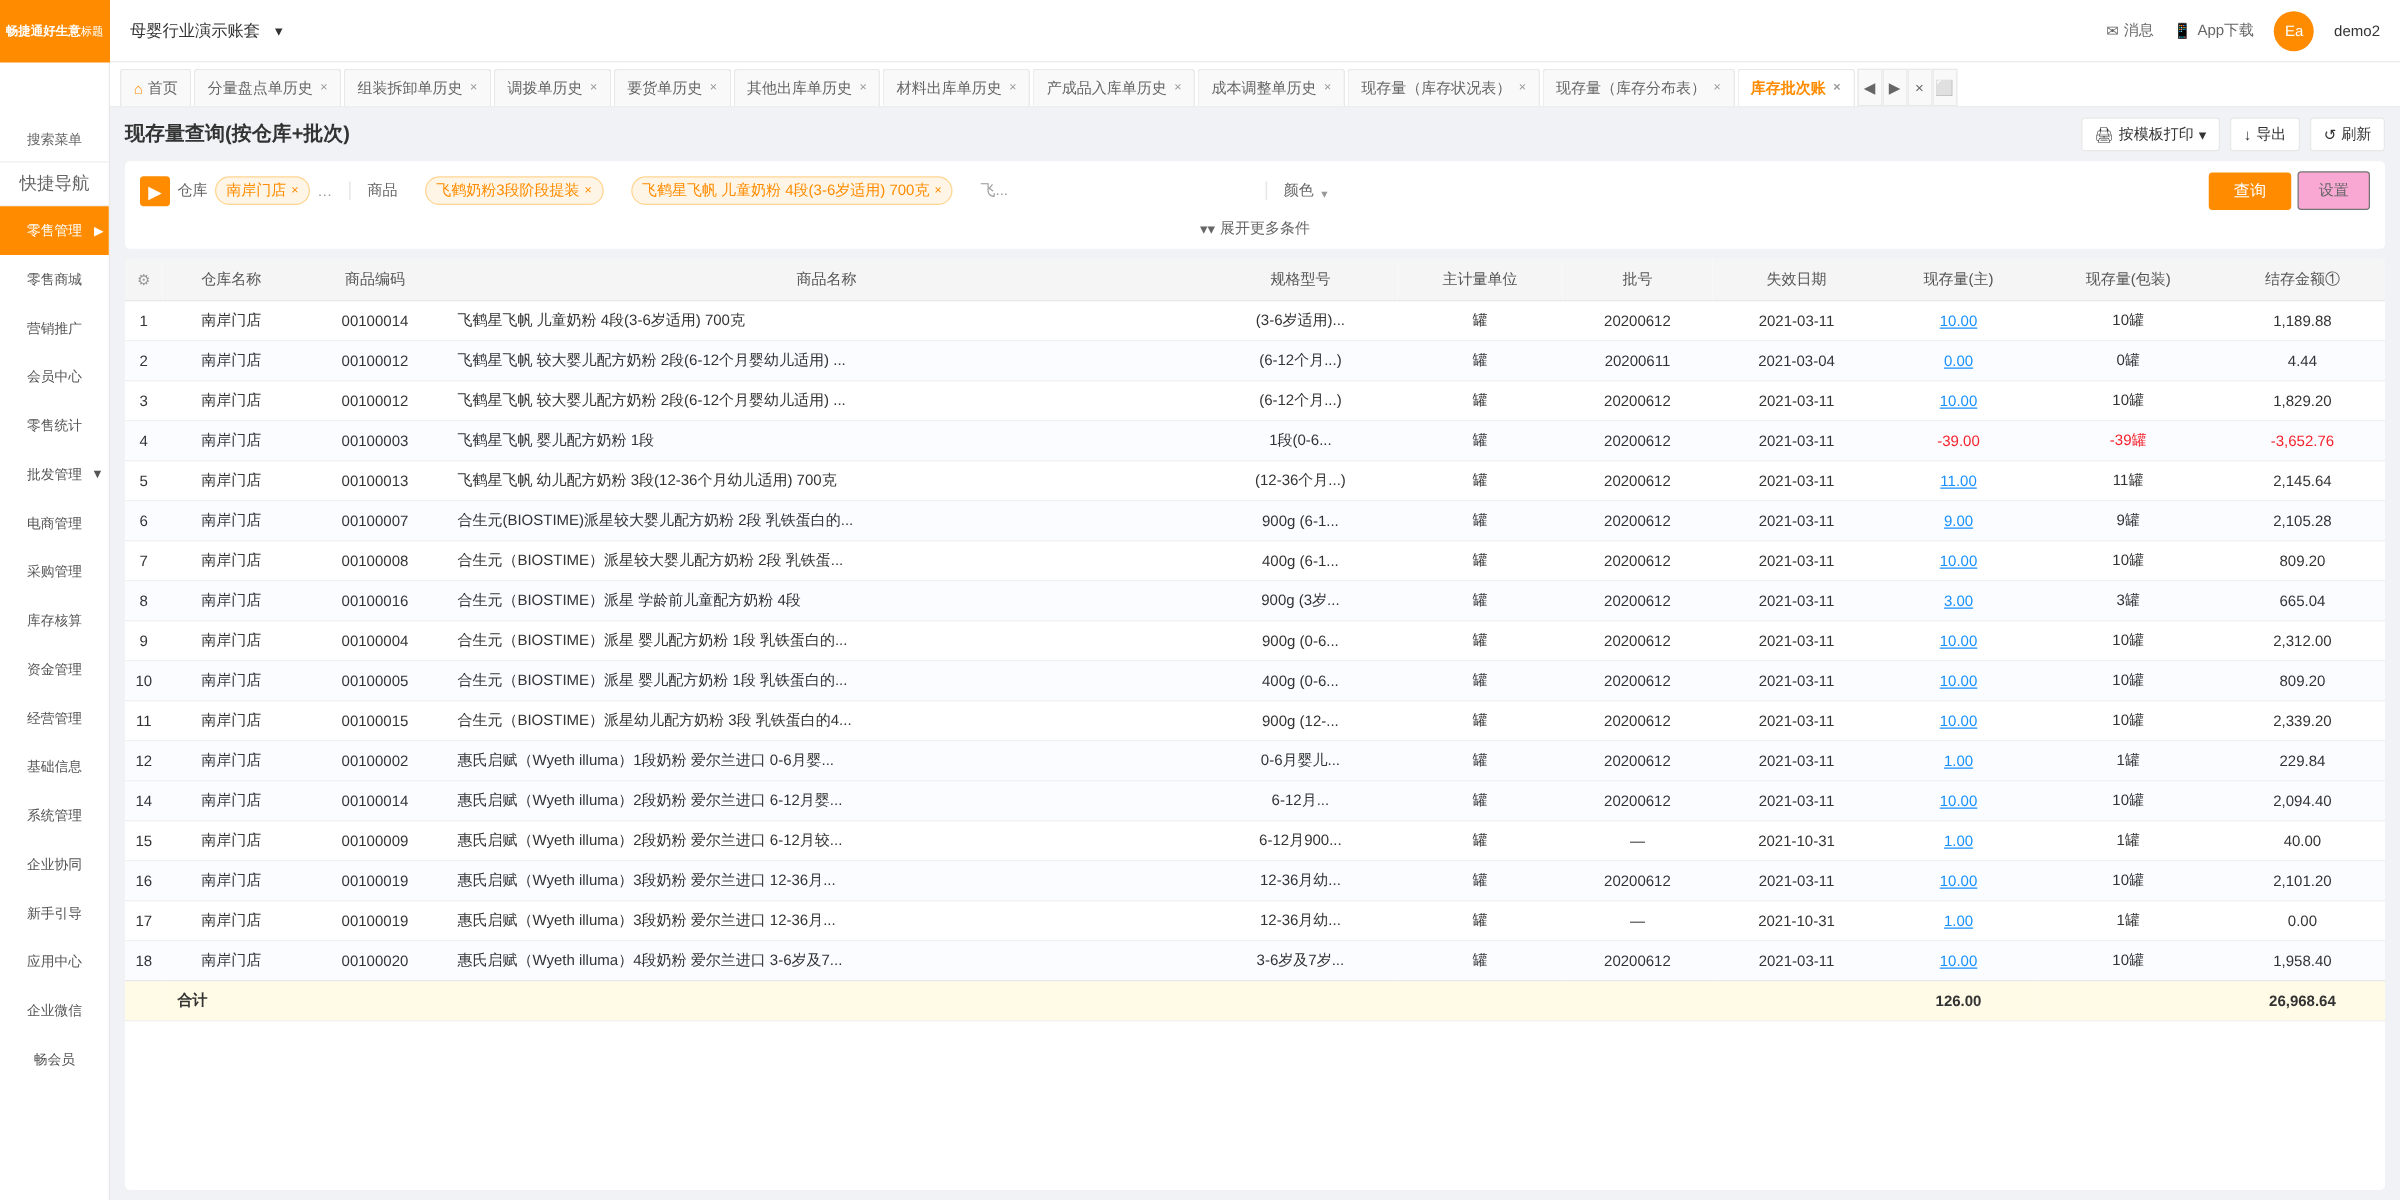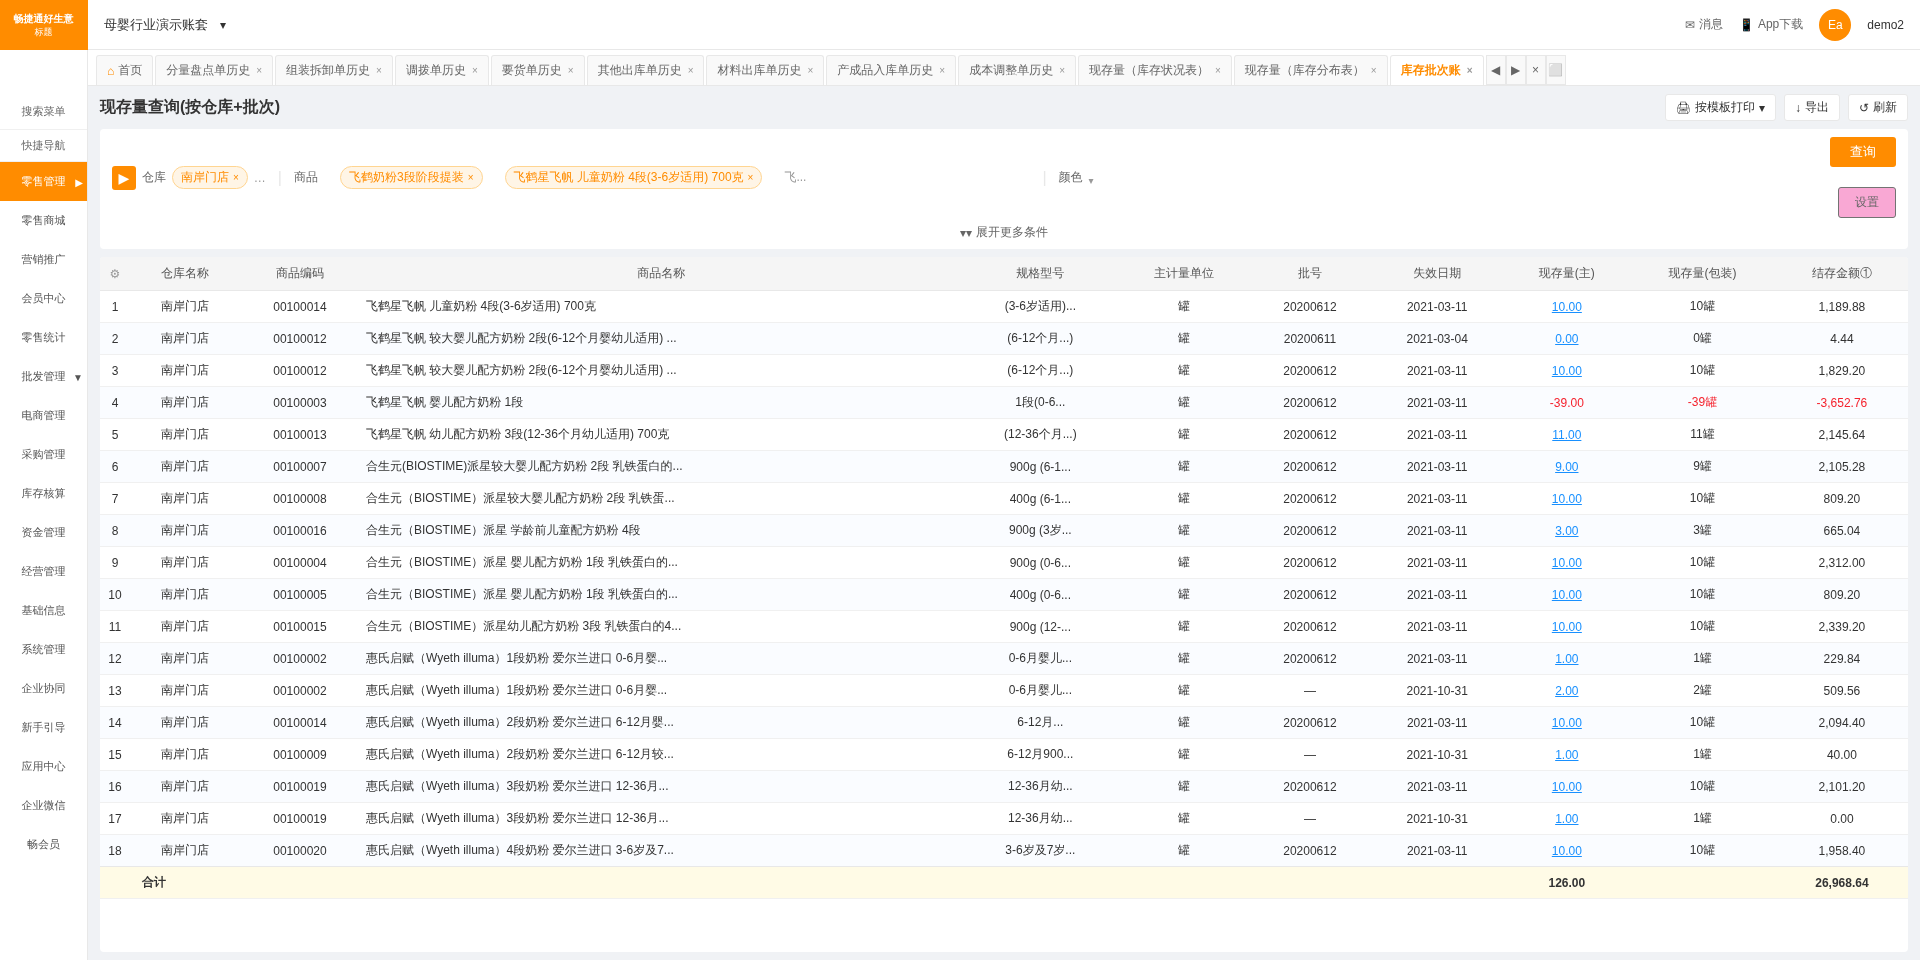--- a/index.html
+++ b/index.html
@@ -1,24 +1,24 @@
 <!DOCTYPE html>
 <html><head>
   <meta charset="utf-8">
   <style>
     * { margin: 0; padding: 0; box-sizing: border-box; }
     body { font-family: 'Microsoft YaHei', Arial, sans-serif; font-size: 12px; background: #f5f5f5; color: #333; width: 1920px; height: 960px; overflow: hidden; display: flex; }
 
     
     .sidebar { width: 88px; background: #fff; border-right: 1px solid #e8e8e8; display: flex; flex-direction: column; align-items: center; padding-top: 0; flex-shrink: 0; }
-    .sidebar-logo { width: 88px; height: 50px; background: #ff8c00; display: flex; align-items: center; justify-content: center; flex-direction: column; }
+    .sidebar-logo { width: 88px; height: 50px; background: #ff8c00; display: flex; align-items: center; justify-content: center; flex-direction: row; }
     .sidebar-logo .logo-text { color: #fff; font-size: 10px; font-weight: bold; }
     .sidebar-logo .logo-sub { color: #fff; font-size: 9px; }
     .sidebar-search { padding: 10px 8px; width: 100%; text-align: center; cursor: pointer; color: #666; font-size: 11px; border-bottom: 1px solid #f0f0f0; margin-top: 44px; }
-    .sidebar-quick { padding: 8px; width: 100%; text-align: center; cursor: pointer; color: #666; font-size: 11px; border-bottom: 1px solid #f0f0f0; }
+    .sidebar-quick { padding: 8px; width: 100%; text-align: center; cursor: pointer; color: #666; font-size: 14px; border-bottom: 1px solid #f0f0f0; }
     .sidebar-nav-item { width: 100%; padding: 12px 12px; text-align: center; cursor: pointer; color: #555; font-size: 11px; position: relative; }
     .sidebar-nav-item.active { background: #ff8c00; color: #fff; }
     .sidebar-nav-item .arrow { position: absolute; right: 4px; top: 50%; transform: translateY(-50%); font-size: 10px; }
 
     
     .main { flex: 1; display: flex; flex-direction: column; overflow: hidden; }
 
     
     .top-header { height: 50px; background: #fff; border-bottom: 1px solid #e8e8e8; display: flex; align-items: center; padding: 0 16px; gap: 12px; }
     .header-title { font-size: 13px; color: #333; flex-shrink: 0; }
@@ -76,21 +76,21 @@
     ::-webkit-scrollbar { width: 6px; height: 6px; }
     ::-webkit-scrollbar-track { background: #f1f1f1; }
     ::-webkit-scrollbar-thumb { background: #ccc; border-radius: 3px; }
 
     .filter-section { background: #fff; border-radius: 4px; padding: 8px 12px; margin-bottom: 8px; }
     .filter-main-row { display: flex; align-items: center; gap: 0; }
     .filter-col-left { display: flex; align-items: center; gap: 6px; flex: 0 0 auto; }
     .filter-col-middle { display: flex; align-items: center; gap: 22px; flex: 1; }
     .filter-col-right { display: flex; align-items: flex-end; gap: 6px; flex: 0 0 auto; }
 
-    .btn-group-right { display: flex; flex-direction: column; gap: 20px; align-items: flex-end; }
+    .btn-group-right { display: flex; gap: 5px; align-items: flex-end; }
   </style>
 </head>
 <body>
 
 <div class="sidebar">
   <div class="sidebar-logo">
     <span class="logo-text">畅捷通好生意</span>
     <span class="logo-sub">标题</span>
   </div>
   <div class="sidebar-search">搜索菜单</div>
@@ -425,33 +425,20 @@
     <td>00100002</td>
     <td class="text-left">惠氏启赋（Wyeth illuma）1段奶粉 爱尔兰进口 0-6月婴...</td>
     <td>0-6月婴儿...</td>
     <td>罐</td>
     <td>20200612</td>
     <td>2021-03-11</td>
     <td class="text-blue">1.00</td>
     <td class="">1罐</td>
     <td class="">229.84</td>
   </tr>
-            <tr>
-    <td>13</td>
-    <td>南岸门店</td>
-    <td>00100002</td>
-    <td class="text-left">惠氏启赋（Wyeth illuma）1段奶粉 爱尔兰进口 0-6月婴...</td>
-    <td>0-6月婴儿...</td>
-    <td>罐</td>
-    <td>—</td>
-    <td>2021-10-31</td>
-    <td class="text-blue">2.00</td>
-    <td class="">2罐</td>
-    <td class="">509.56</td>
-  </tr>
             <tr class="even">
     <td>14</td>
     <td>南岸门店</td>
     <td>00100014</td>
     <td class="text-left">惠氏启赋（Wyeth illuma）2段奶粉 爱尔兰进口 6-12月婴...</td>
     <td>6-12月...</td>
     <td>罐</td>
     <td>20200612</td>
     <td>2021-03-11</td>
     <td class="text-blue">10.00</td>

